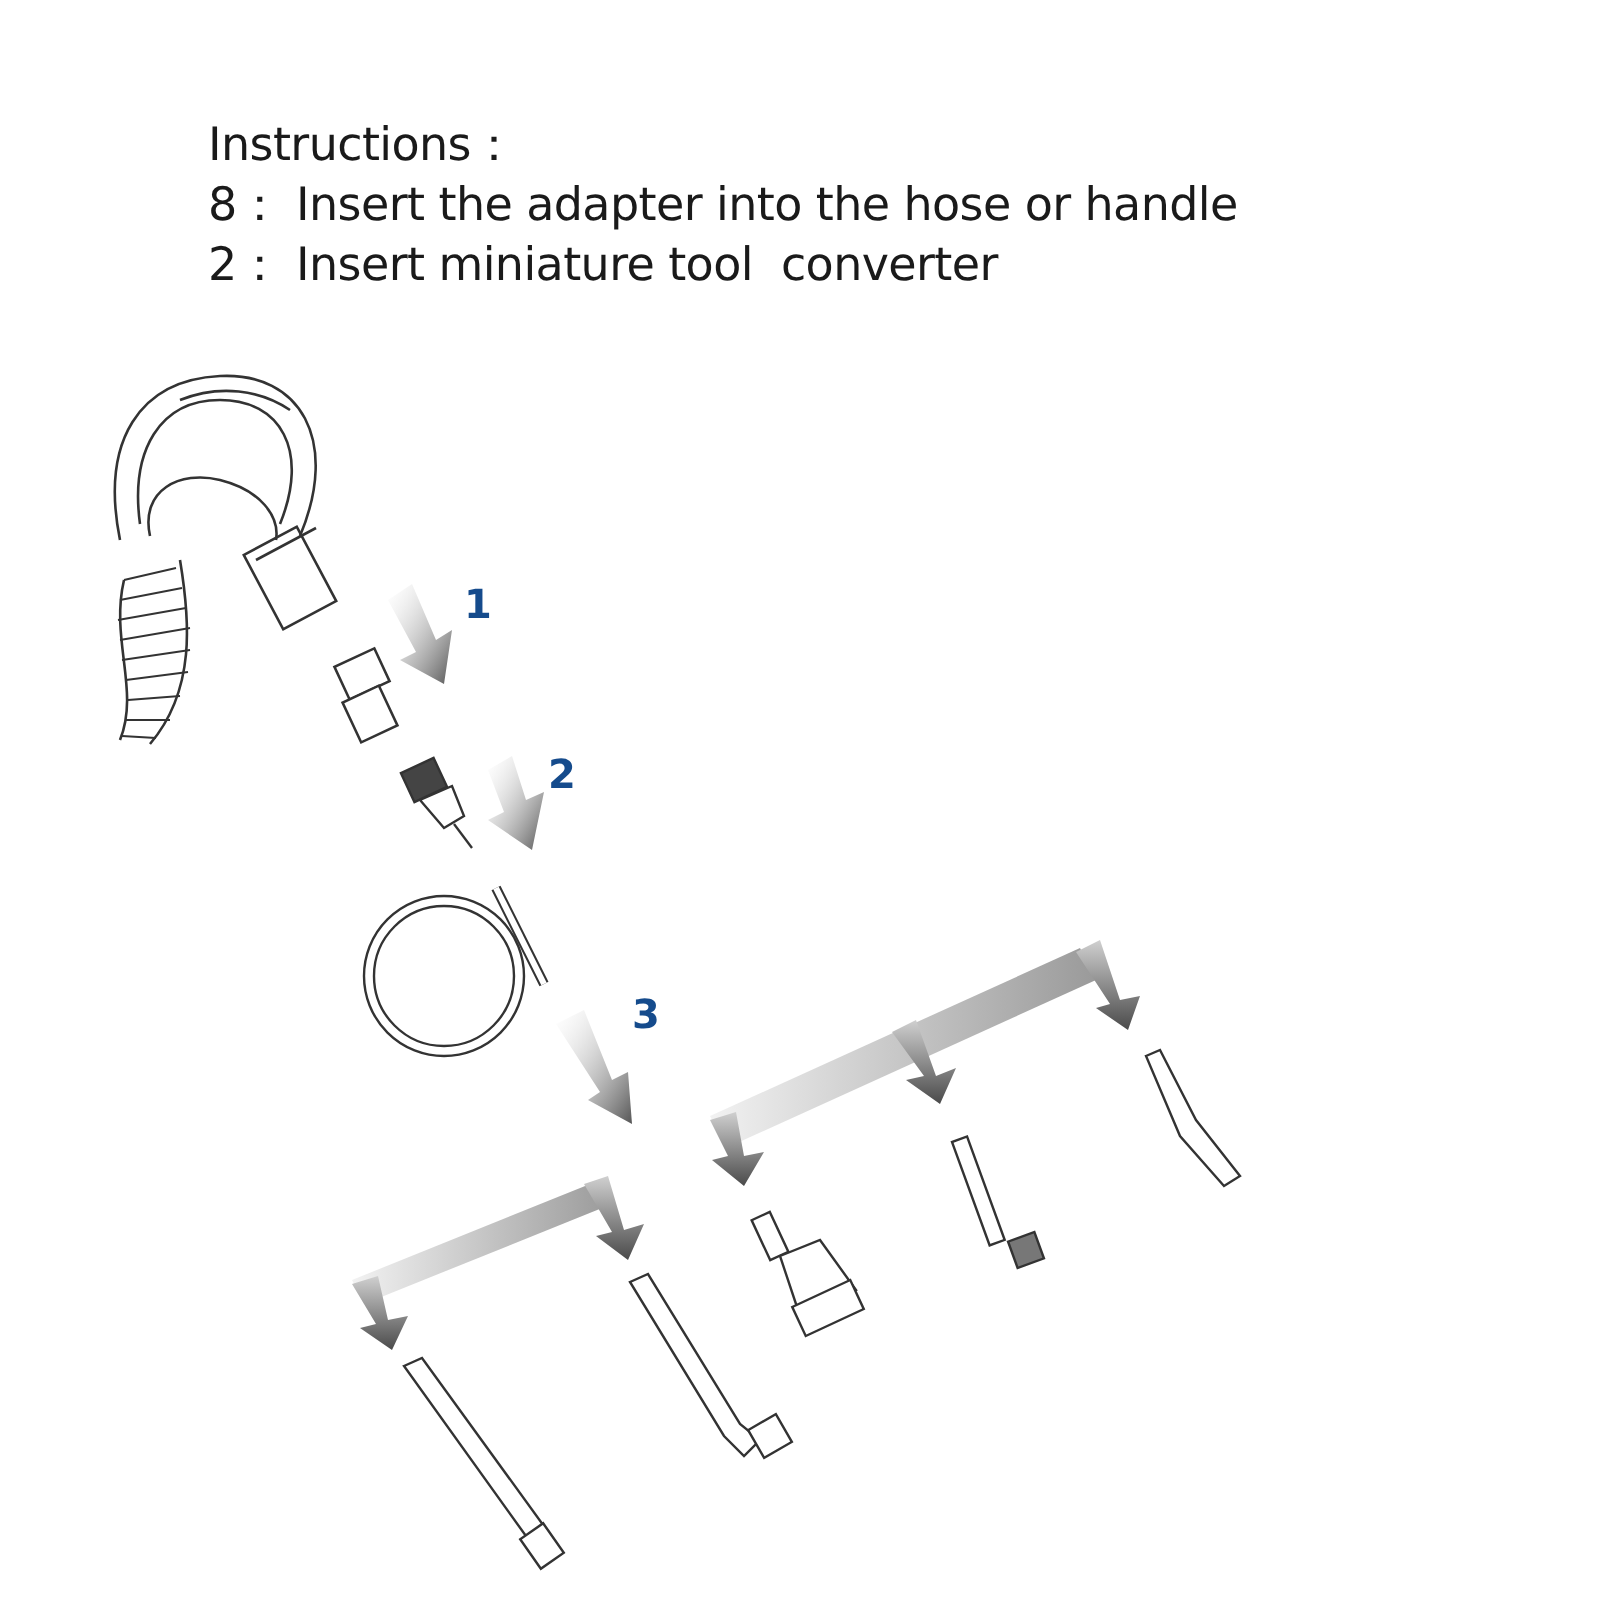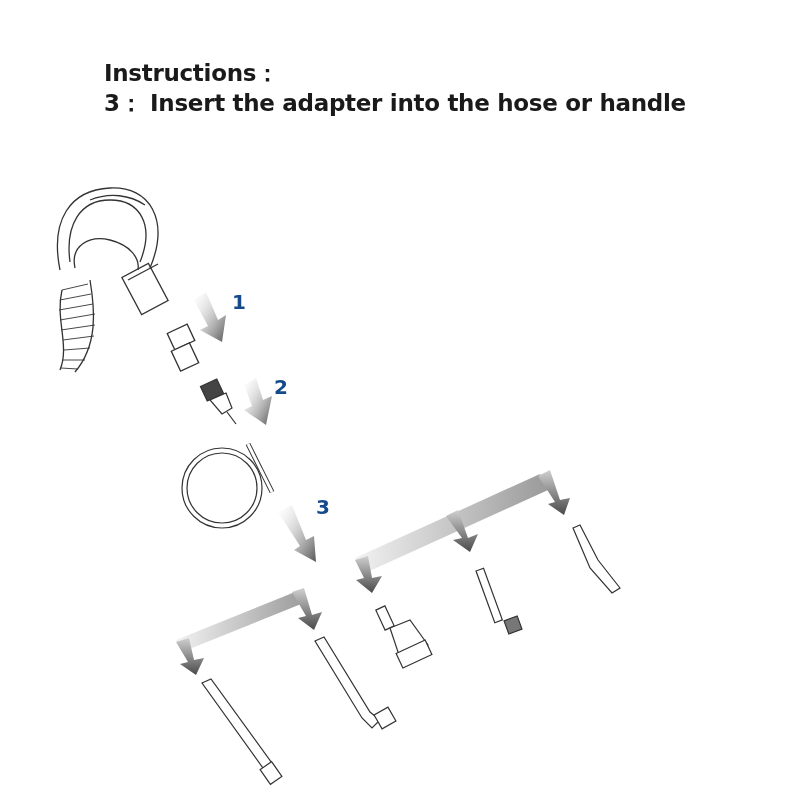--- a/index.html
+++ b/index.html
@@ -1,26 +1,27 @@
 <!DOCTYPE html>
 <html><head>
   <meta charset="utf-8">
   <style>
     html, body { margin: 0; padding: 0; background: #ffffff; }
     body { width: 800px; height: 800px; position: relative; overflow: hidden; font-family: "DejaVu Sans", sans-serif; }
-    .instructions { position: absolute; left: 104px; top: 58px; color: #1a1a1a; font-weight: bold; }
+    .instructions { position: absolute; left: 104px; top: 58px; color: #1a1a1a; }
     .instructions .line { font-size: 23px; line-height: 30px; letter-spacing: -0.3px; white-space: pre; font-family: "DejaVu Sans", sans-serif; }
     .diagram { position: absolute; left: 0; top: 0; width: 800px; height: 800px; }
   </style>
 </head>
 <body>
 
 <div class="instructions">
   <div class="line">Instructions：</div>
-  <div class="line">3： Insert the adapter into the hose or handle</div>
+  <div class="line">8： Insert the adapter into the hose or handle</div>
+  <div class="line">2： Insert miniature tool  converter</div>
 </div>
 
 <svg class="diagram" viewBox="0 0 800 800" xmlns="http://www.w3.org/2000/svg">
   <defs>
     <linearGradient id="arrowGrad" x1="0" y1="0" x2="1" y2="1">
       <stop offset="0" stop-color="#ffffff" stop-opacity="0.2"></stop>
       <stop offset="1" stop-color="#555555"></stop>
     </linearGradient>
     <linearGradient id="barGrad" x1="0" y1="0" x2="1" y2="0">
       <stop offset="0" stop-color="#f2f2f2"></stop>

